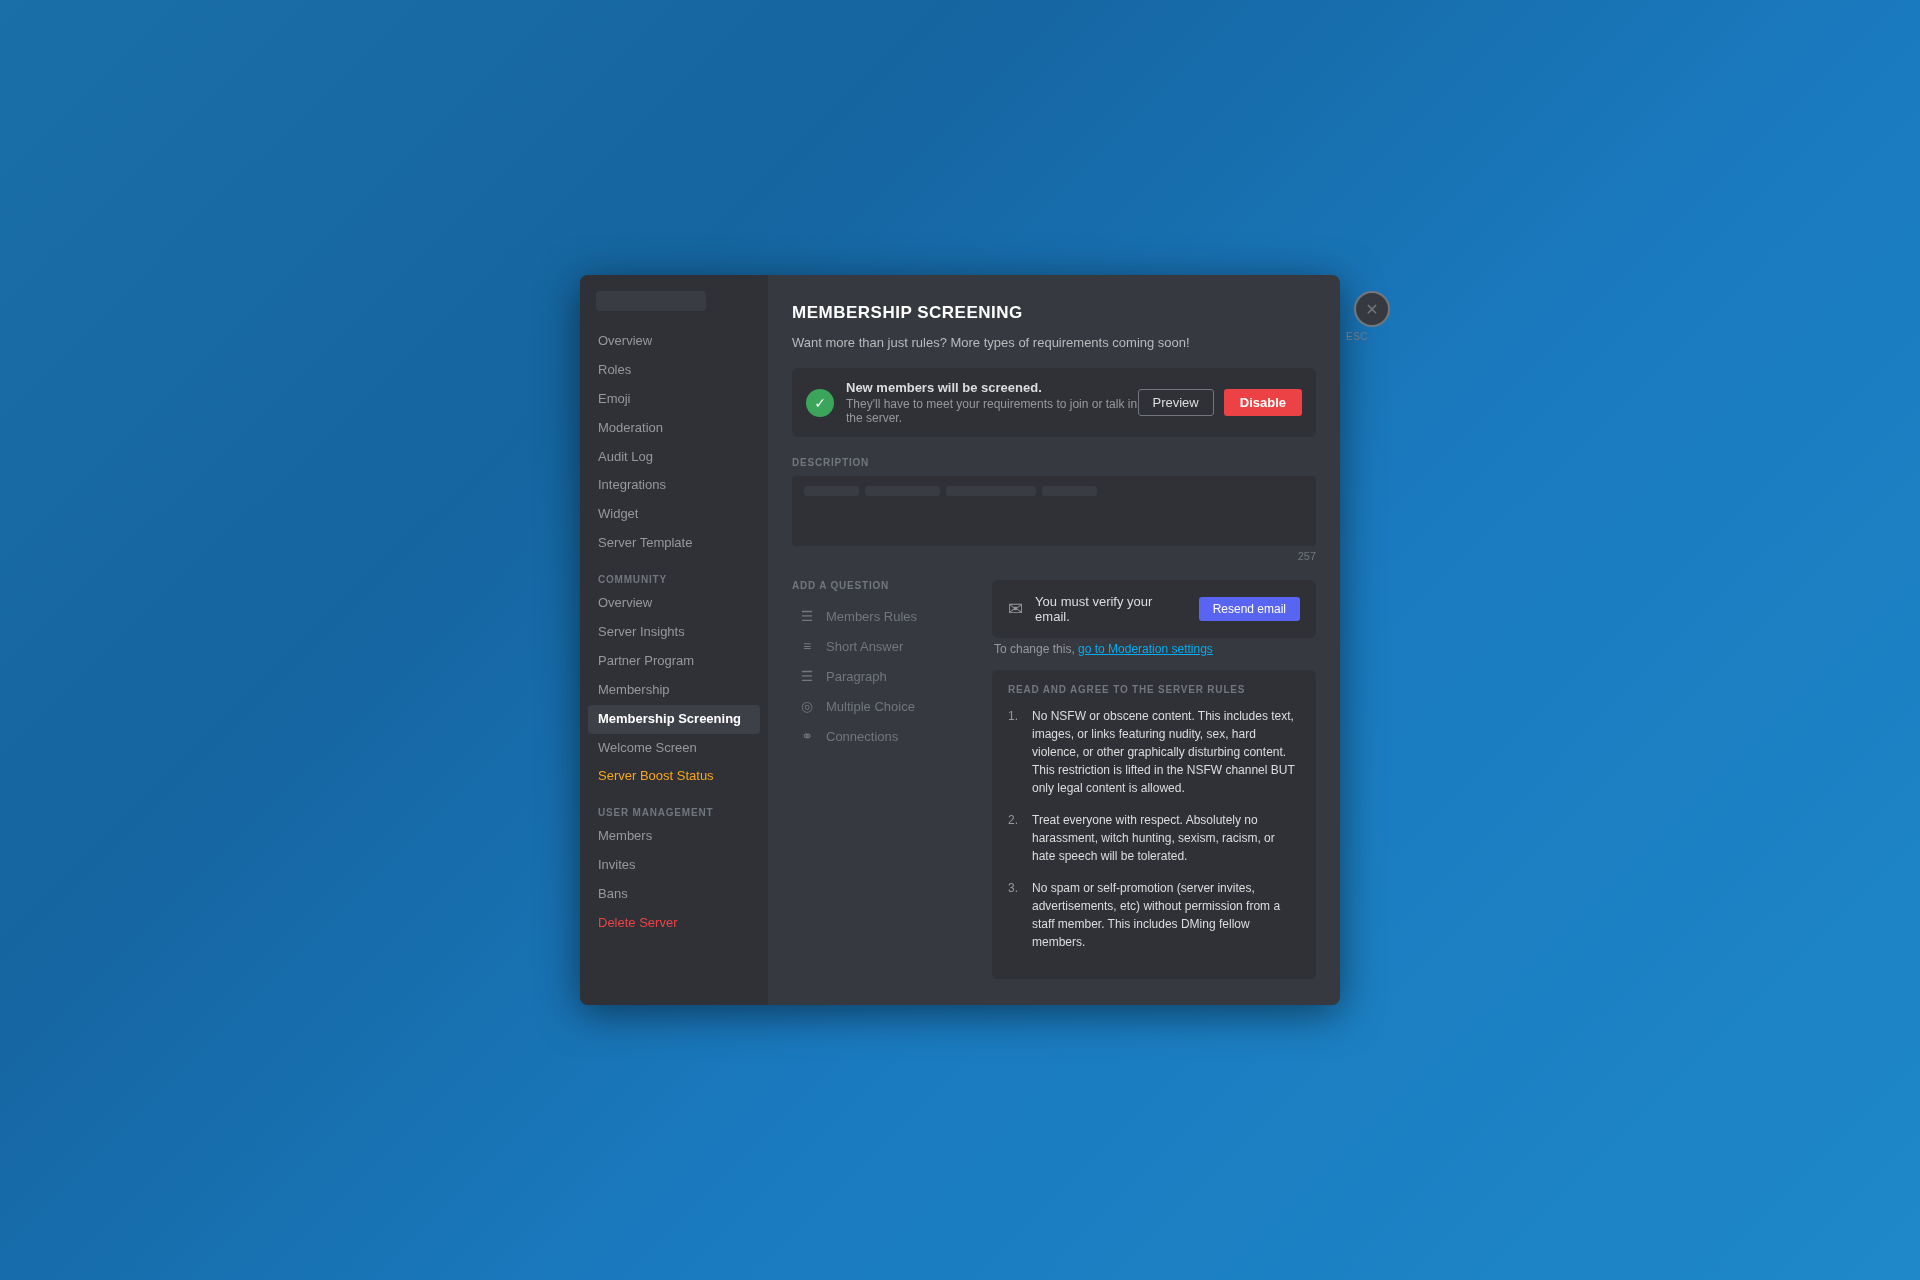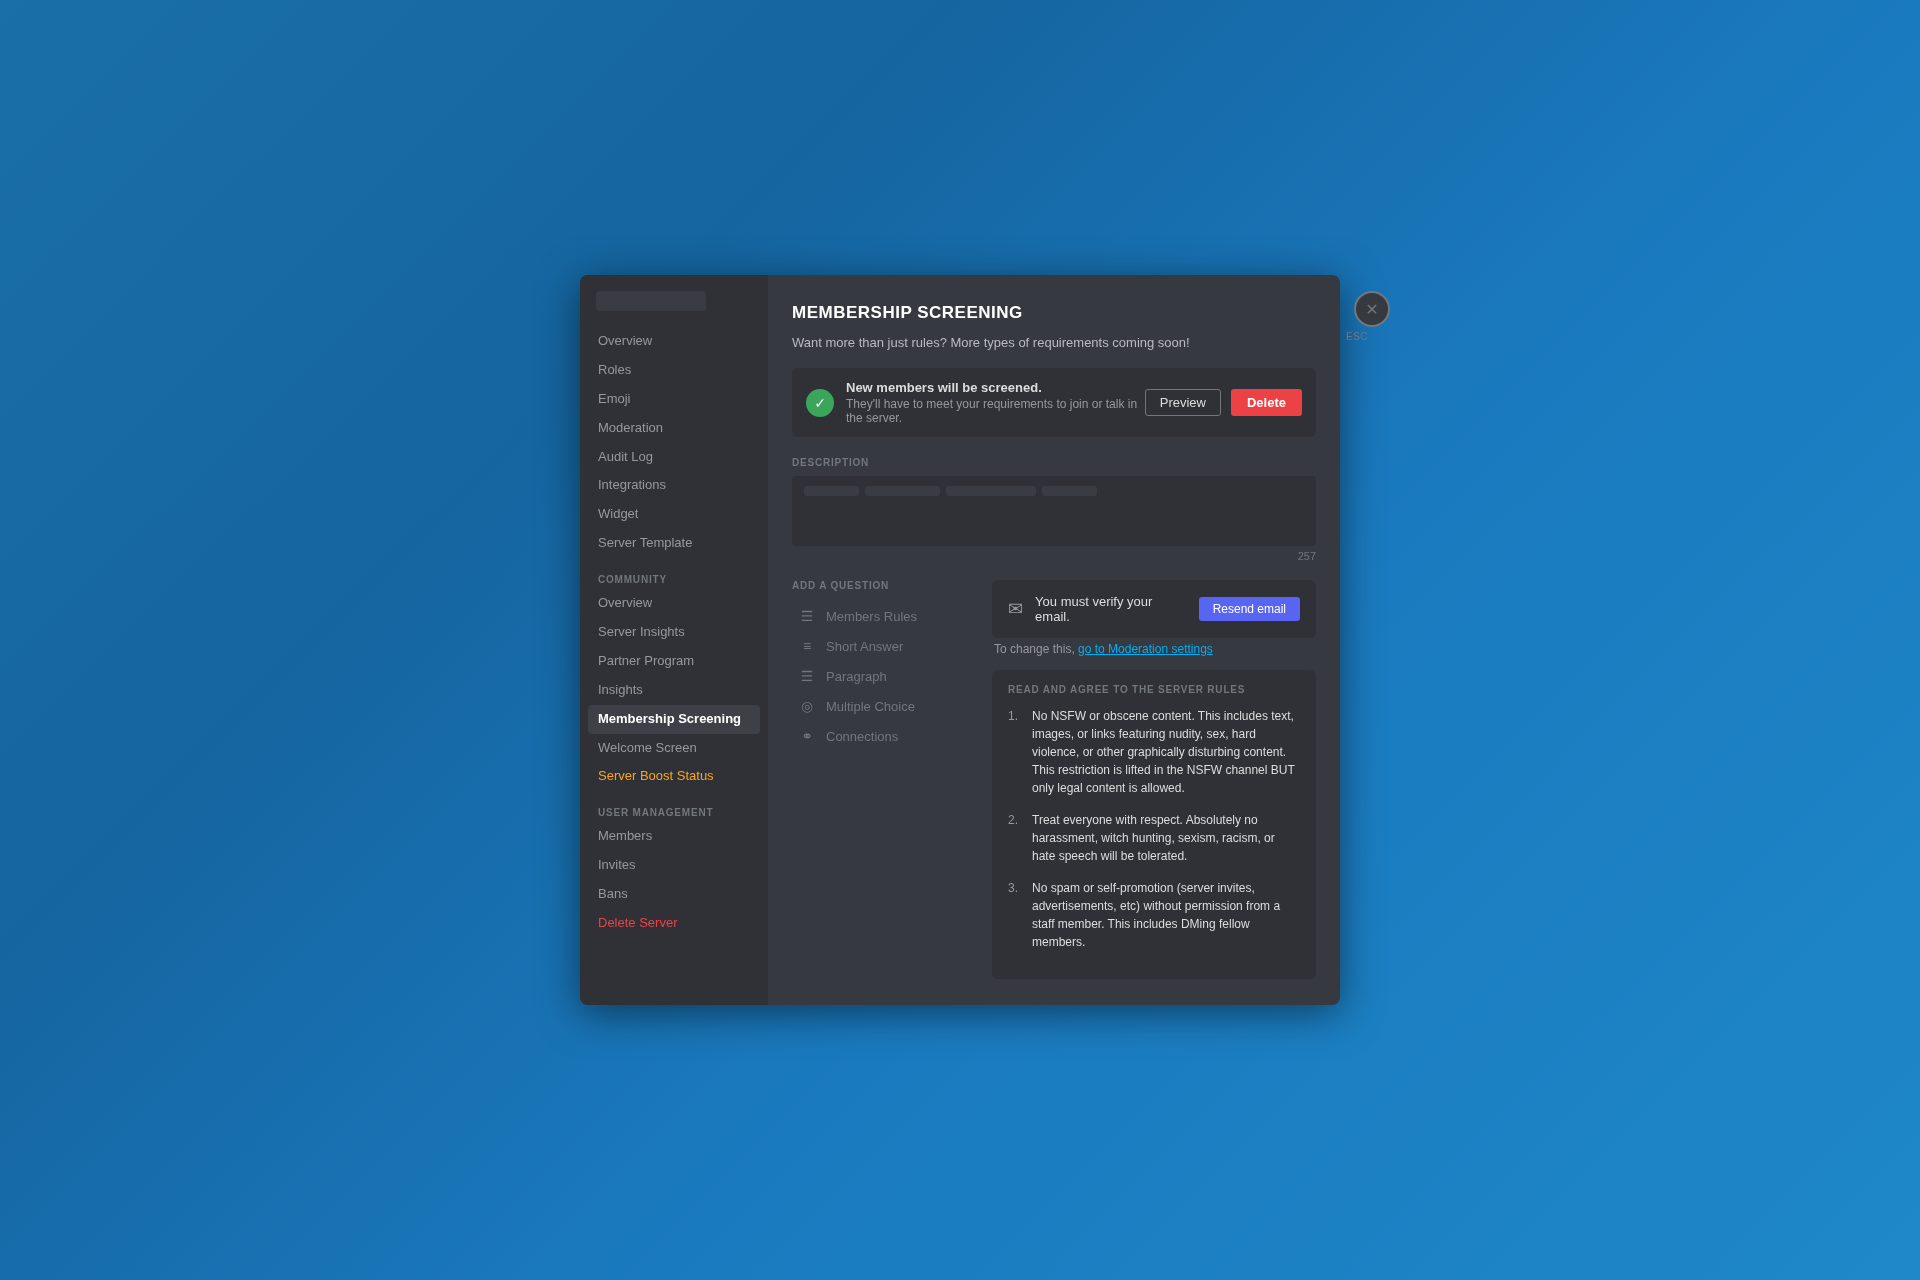--- a/index.html
+++ b/index.html
@@ -388,21 +388,21 @@
     <div class="sidebar-item">Audit Log</div>
     <div class="sidebar-item">Integrations</div>
     <div class="sidebar-item">Widget</div>
     <div class="sidebar-item">Server Template</div>
 
     <div class="sidebar-section-label">Community</div>
 
     <div class="sidebar-item">Overview</div>
     <div class="sidebar-item">Server Insights</div>
     <div class="sidebar-item">Partner Program</div>
-    <div class="sidebar-item">Insights</div>
+    <div class="sidebar-item">Membership</div>
     <div class="sidebar-item active">Membership Screening</div>
     <div class="sidebar-item">Welcome Screen</div>
 
     <div class="sidebar-item gold">Server Boost Status</div>
 
     <div class="sidebar-section-label">User Management</div>
 
     <div class="sidebar-item">Members</div>
     <div class="sidebar-item">Invites</div>
     <div class="sidebar-item">Bans</div>
@@ -417,21 +417,21 @@
     <div class="coming-soon-text">Want more than just rules? More types of requirements coming soon!</div>
 
     <div class="status-banner">
       <div class="status-icon">✓</div>
       <div class="status-text">
         <div class="status-text-primary">New members will be screened.</div>
         <div class="status-text-secondary">They'll have to meet your requirements to join or talk in the server.</div>
       </div>
       <div class="status-actions">
         <button class="btn-preview">Preview</button>
-        <button class="btn-disable">Delete</button>
+        <button class="btn-disable">Disable</button>
       </div>
     </div>
 
     <div class="section-label">DESCRIPTION</div>
     <div class="description-box">
       <div class="description-placeholder-lines">
         <div class="placeholder-line" style="width:55px;"></div>
         <div class="placeholder-line" style="width:75px;"></div>
         <div class="placeholder-line" style="width:90px;"></div>
         <div class="placeholder-line" style="width:55px;"></div>

